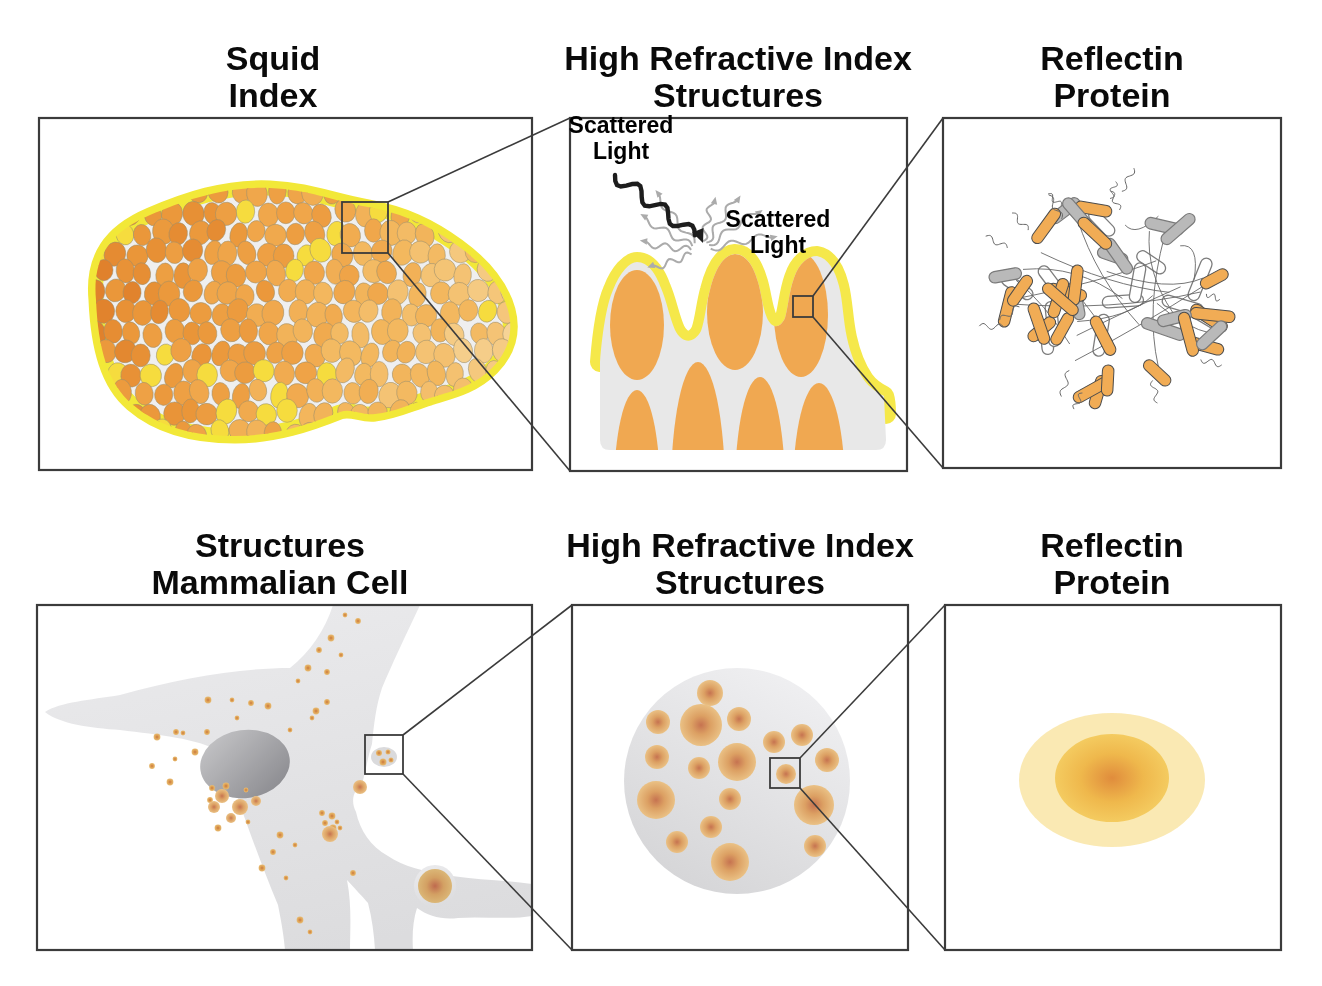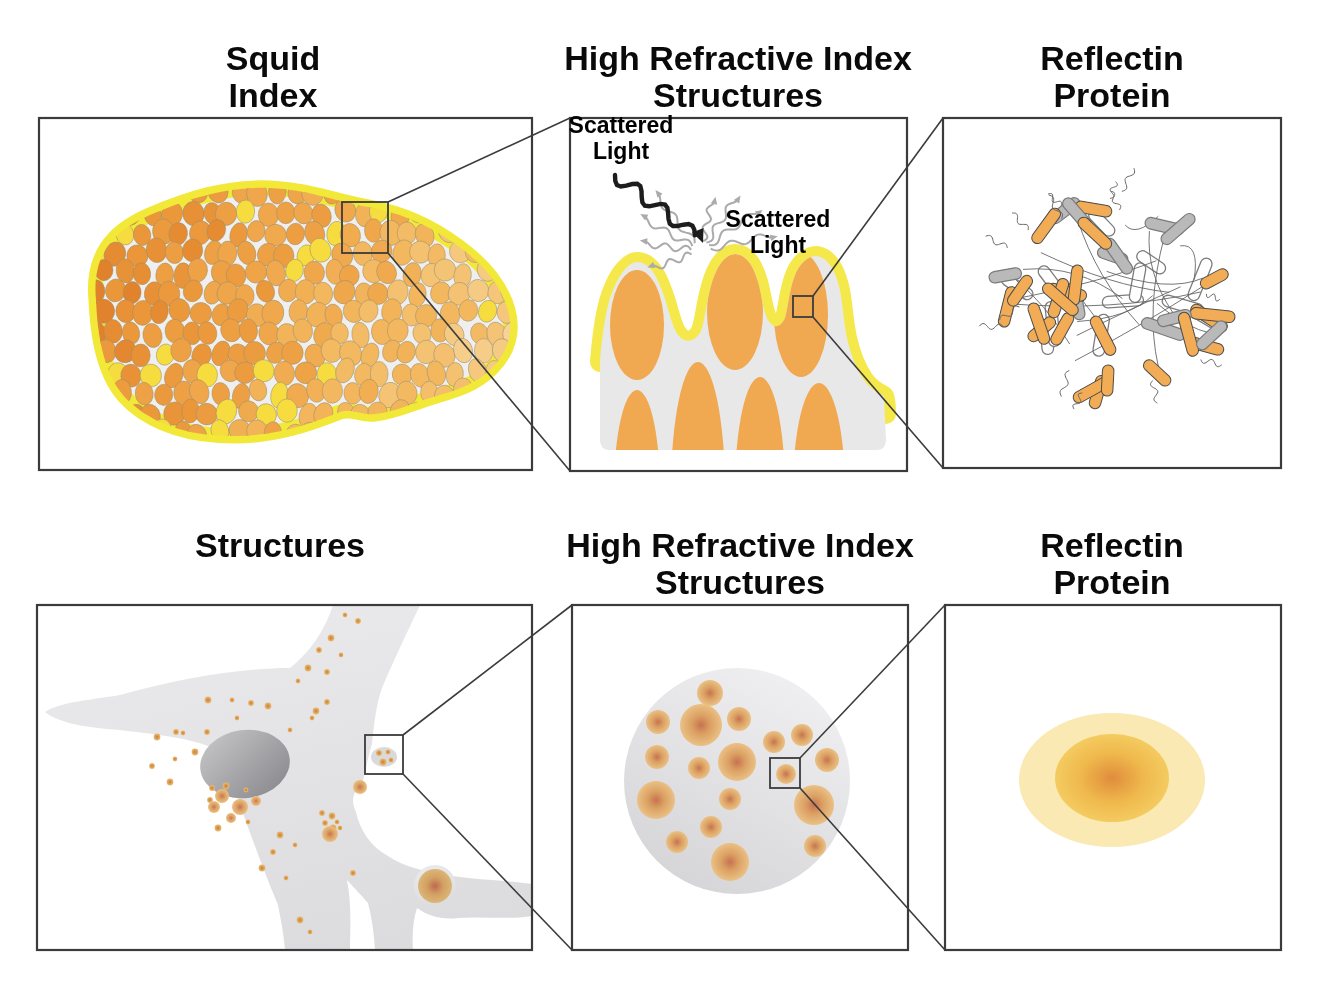--- a/index.html
+++ b/index.html
@@ -601,20 +601,21 @@
   <div class="title t2">
     <div>High Refractive Index</div>
     <div>Structures</div>
   </div>
   <div class="title t3">
     <div>Reflectin</div>
     <div>Protein</div>
   </div>
   <div class="title t4">
     <div>Structures</div>
+    <div>Mammalian Cell</div>
   </div>
   <div class="title t5">
     <div>High Refractive Index</div>
     <div>Structures</div>
   </div>
   <div class="title t6">
     <div>Reflectin</div>
     <div>Protein</div>
   </div>
 

